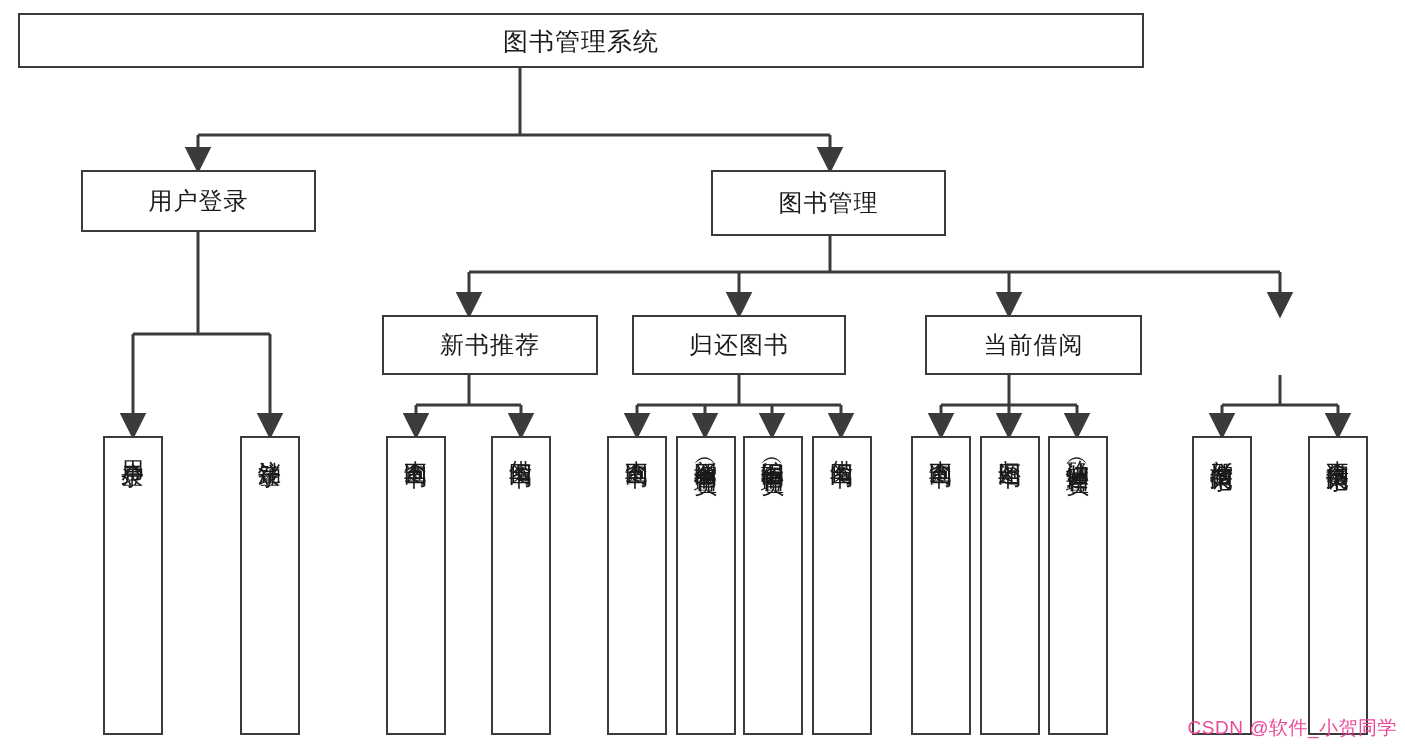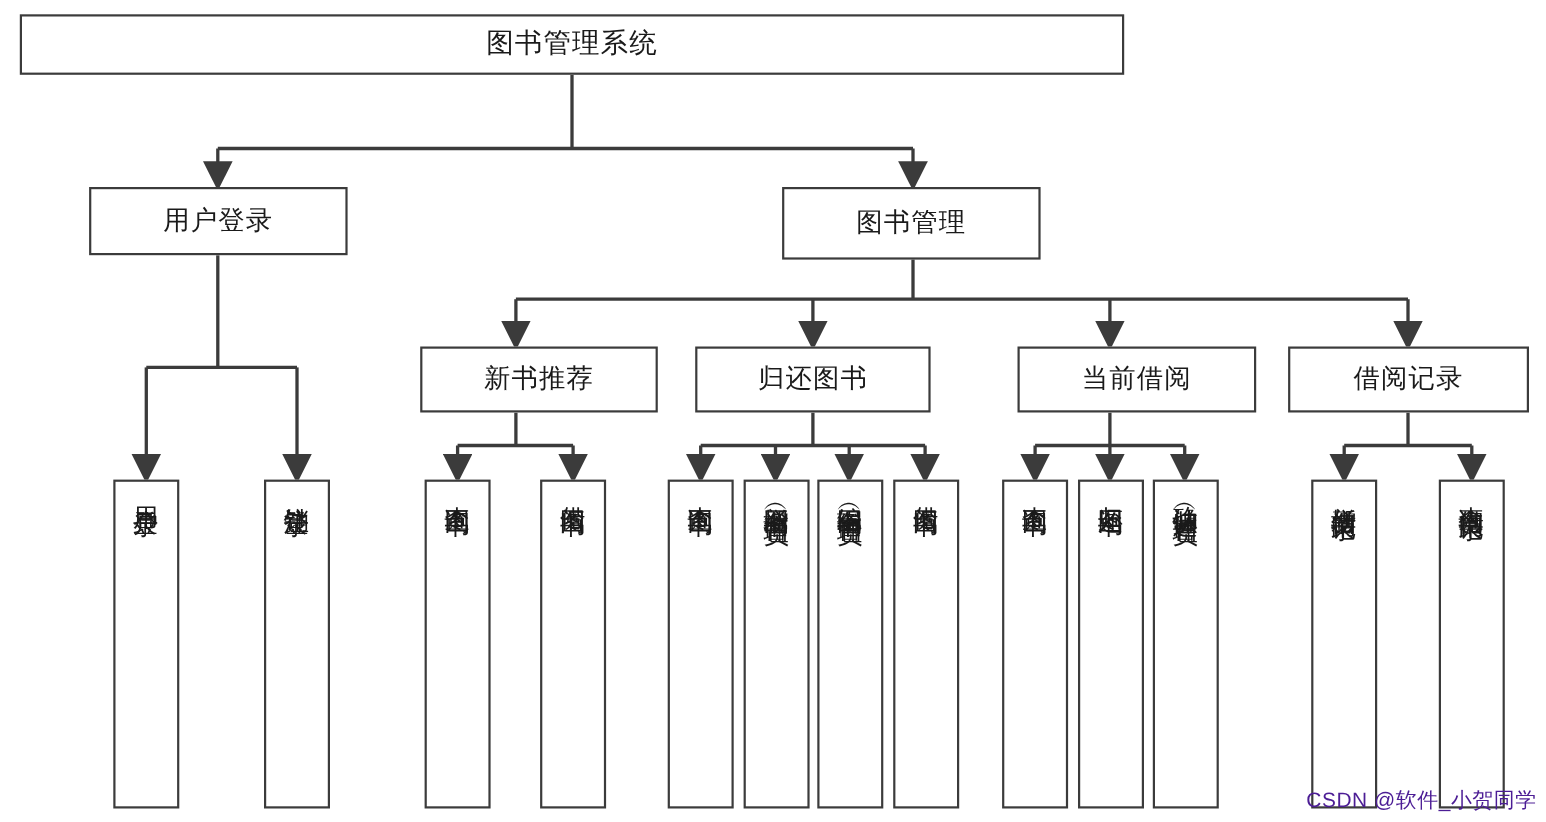--- a/index.html
+++ b/index.html
@@ -60,21 +60,21 @@
   }
   .leaf-center {
     align-items: center;
     padding-top: 0;
   }
   .watermark {
     position: absolute;
     right: 8px;
     bottom: 6px;
     font-size: 19px;
-    color: #4c1d95;
+    color: #ec4899;
     letter-spacing: 0.5px;
     white-space: nowrap;
   }
 </style>
 </head>
 <body>
 
 <div id="canvas">
 
   <svg class="connectors" viewBox="0 0 1405 747">
@@ -120,42 +120,39 @@
       <path d="M 1009 405 L 1009 426" marker-end="url(#arrow)"></path>
       <path d="M 1077 405 L 1077 426" marker-end="url(#arrow)"></path>
 
       <path d="M 1280 375 L 1280 405"></path>
       <path d="M 1222 405 L 1338 405"></path>
       <path d="M 1222 405 L 1222 426" marker-end="url(#arrow)"></path>
       <path d="M 1338 405 L 1338 426" marker-end="url(#arrow)"></path>
     </g>
   </svg>
 
-  <div class="node horiz root" style="left:18px; top:13px; width:1004px; height:55px;font-family:Liberation Mono, monospace;">
+  <div class="node horiz root" style="left:18px; top:13px; width:1126px; height:55px;">
     <span>图书管理系统</span>
   </div>
 
   <div class="node horiz" style="left:81px; top:170px; width:235px; height:62px;">
     <span>用户登录</span>
   </div>
   <div class="node horiz" style="left:711px; top:170px; width:235px; height:66px;">
     <span>图书管理</span>
   </div>
 
   <div class="node horiz" style="left:382px; top:315px; width:216px; height:60px;">
     <span>新书推荐</span>
   </div>
   <div class="node horiz" style="left:632px; top:315px; width:214px; height:60px;">
     <span>归还图书</span>
   </div>
   <div class="node horiz" style="left:901px; top:315px; width:217px; height:60px;margin-left:24px;">
     <span>当前借阅</span>
-  </div>
-  <div class="node horiz" style="left:1171px; top:315px; width:219px; height:60px;">
-    <span>借阅记录</span>
   </div>
 
   <div class="node leaf leaf-center" style="left:103px; top:436px; width:60px; height:299px;">
     <span class="vtext">用户登录</span>
   </div>
   <div class="node leaf leaf-center" style="left:240px; top:436px; width:60px; height:299px;">
     <span class="vtext">注销登录</span>
   </div>
 
   <div class="node leaf leaf-center" style="left:386px; top:436px; width:60px; height:299px;">

